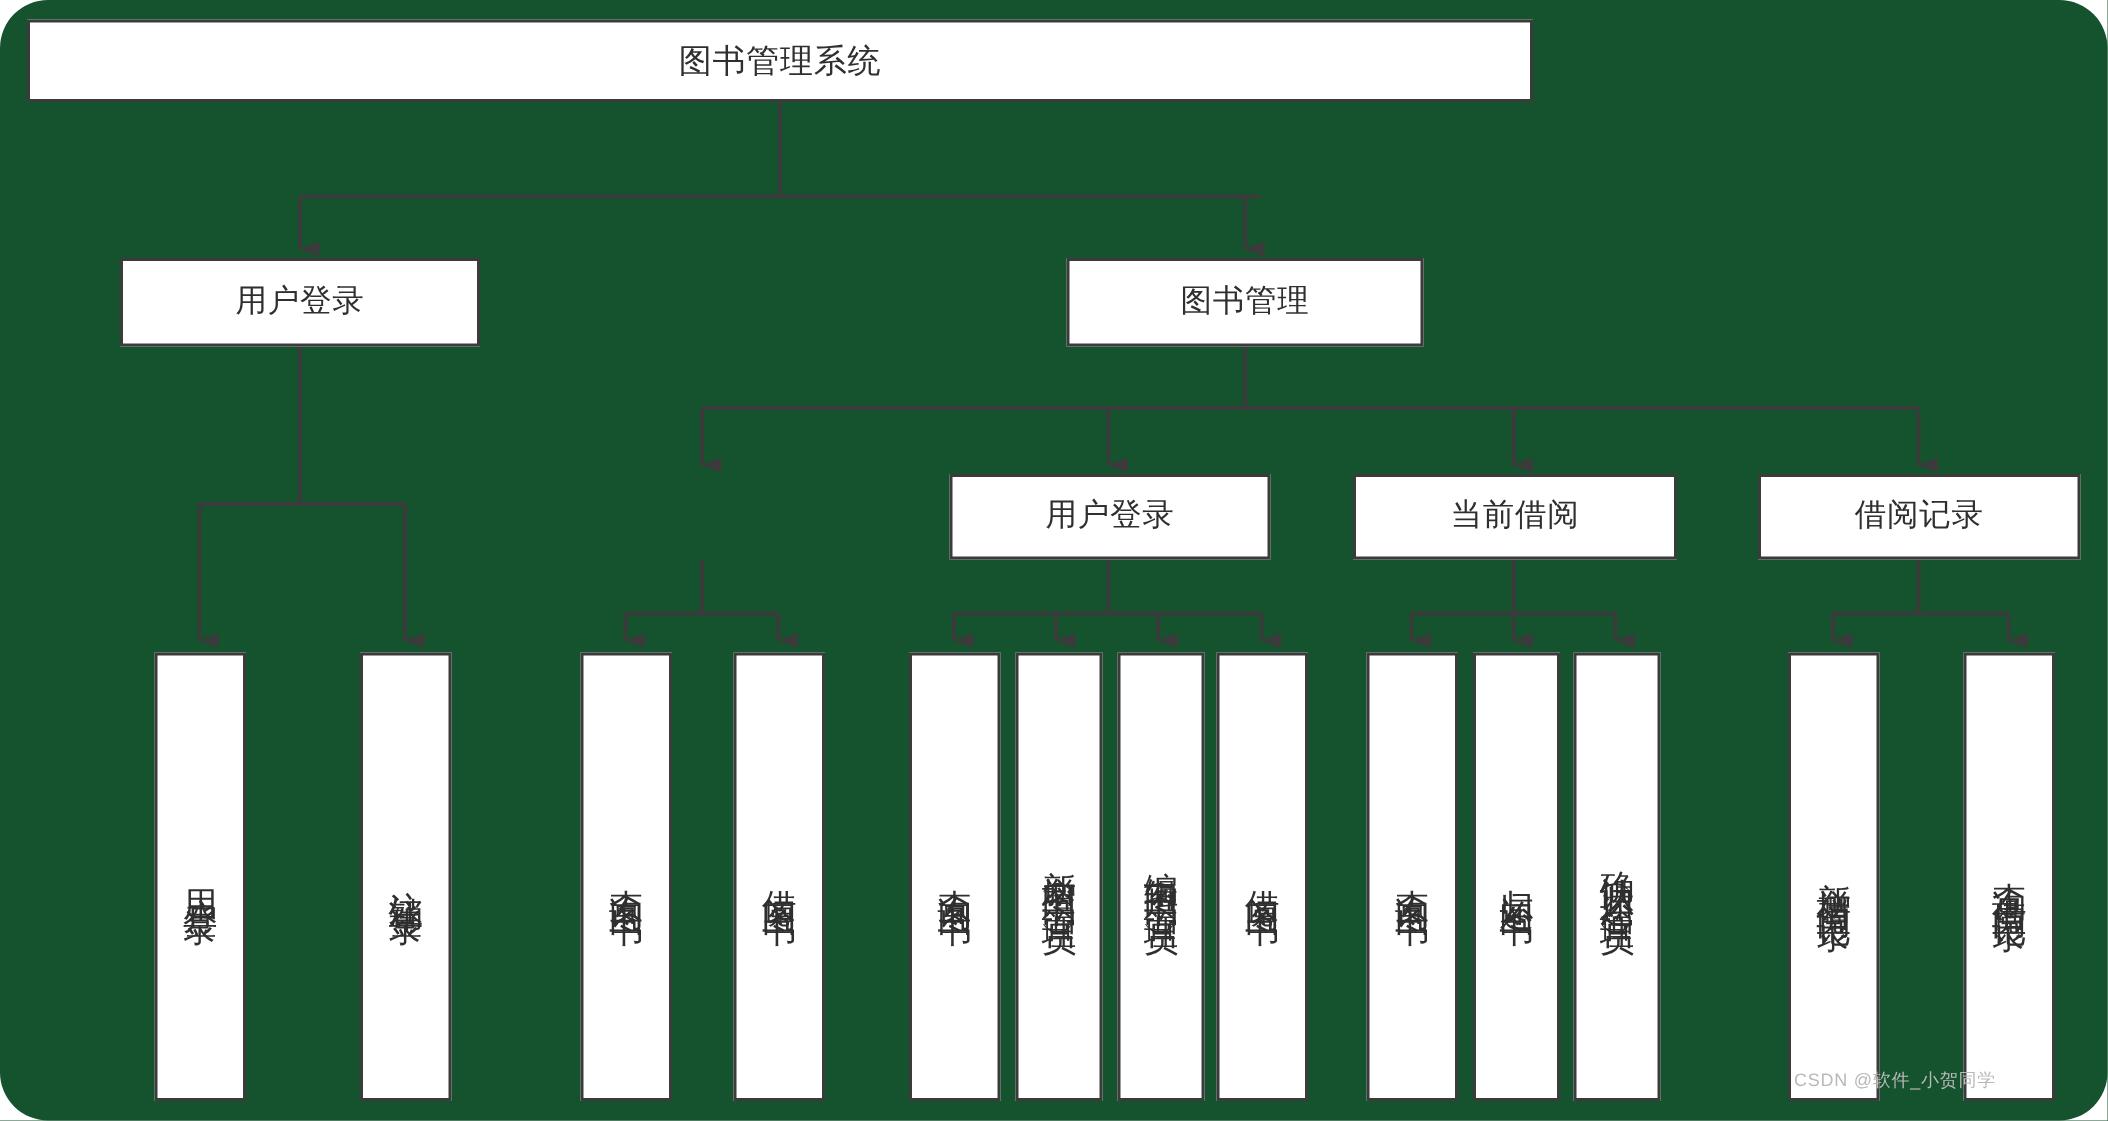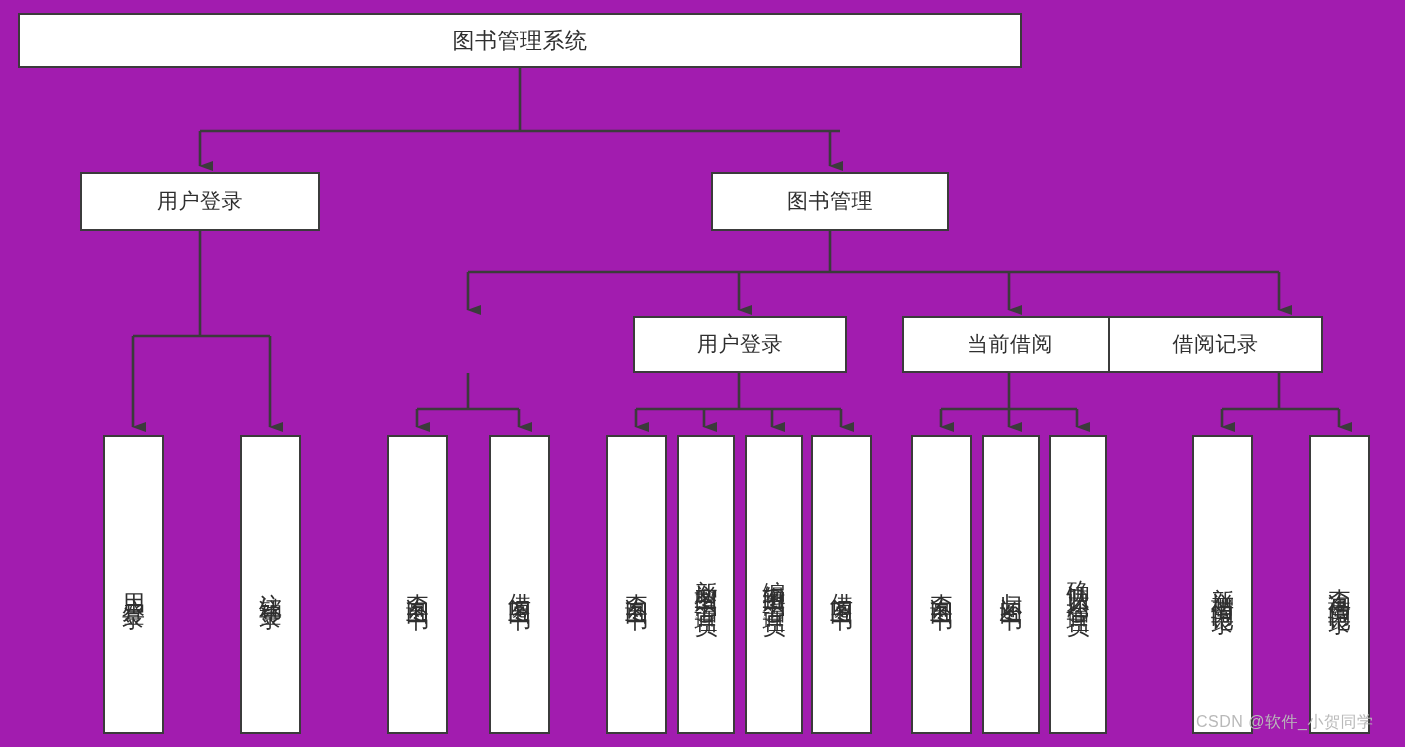--- a/index.html
+++ b/index.html
@@ -6,21 +6,22 @@
   html,body{margin:0;padding:0;}
   body{
     width:1405px;height:747px;
     background:#ffffff;
     font-family:"Liberation Sans","DejaVu Sans",sans-serif;
     overflow:hidden;
   }
   #diagram{
     position:relative;
     width:1405px;height:747px;
-    background:#a21caf;
+    background:#14532d;
+    border-radius:32px;
   }
   #wires{
     position:absolute;left:0;top:0;width:1405px;height:747px;
     pointer-events:none;
   }
   .node{
     position:absolute;
     box-sizing:border-box;
     background:#ffffff;
     border:2px solid #3b3b3b;
@@ -49,21 +50,21 @@
   .node.vert .label{
     writing-mode:vertical-rl;
     text-orientation:upright;
     font-size:23px;
     letter-spacing:5px;
     line-height:1;
   }
   .watermark{
     position:absolute;
     left:1196px;top:712px;
-    font-size:16px;
+    font-size:12px;
     color:#b9b9b9;
     letter-spacing:0.5px;
     white-space:nowrap;
     font-family:"Liberation Sans","DejaVu Sans",sans-serif;
   }
 </style>
 </head>
 <body>
 
 <div id="diagram">
@@ -133,21 +134,21 @@
 
 
   <div class="node horiz" style="left:633px;top:316px;width:214px;height:57px;">
     <span class="label">用户登录</span>
   </div>
 
   <div class="node horiz" style="left:902px;top:316px;width:216px;height:57px;align-items:center;">
     <span class="label">当前借阅</span>
   </div>
 
-  <div class="node horiz" style="left:1108px;top:316px;width:215px;height:57px;">
+  <div class="node horiz" style="left:1172px;top:316px;width:215px;height:57px;">
     <span class="label">借阅记录</span>
   </div>
 
   <div class="node vert" style="left:103px;top:435px;width:61px;height:299px;">
     <span class="label">用户登录</span>
   </div>
 
   <div class="node vert" style="left:240px;top:435px;width:61px;height:299px;">
     <span class="label">注销登录</span>
   </div>

